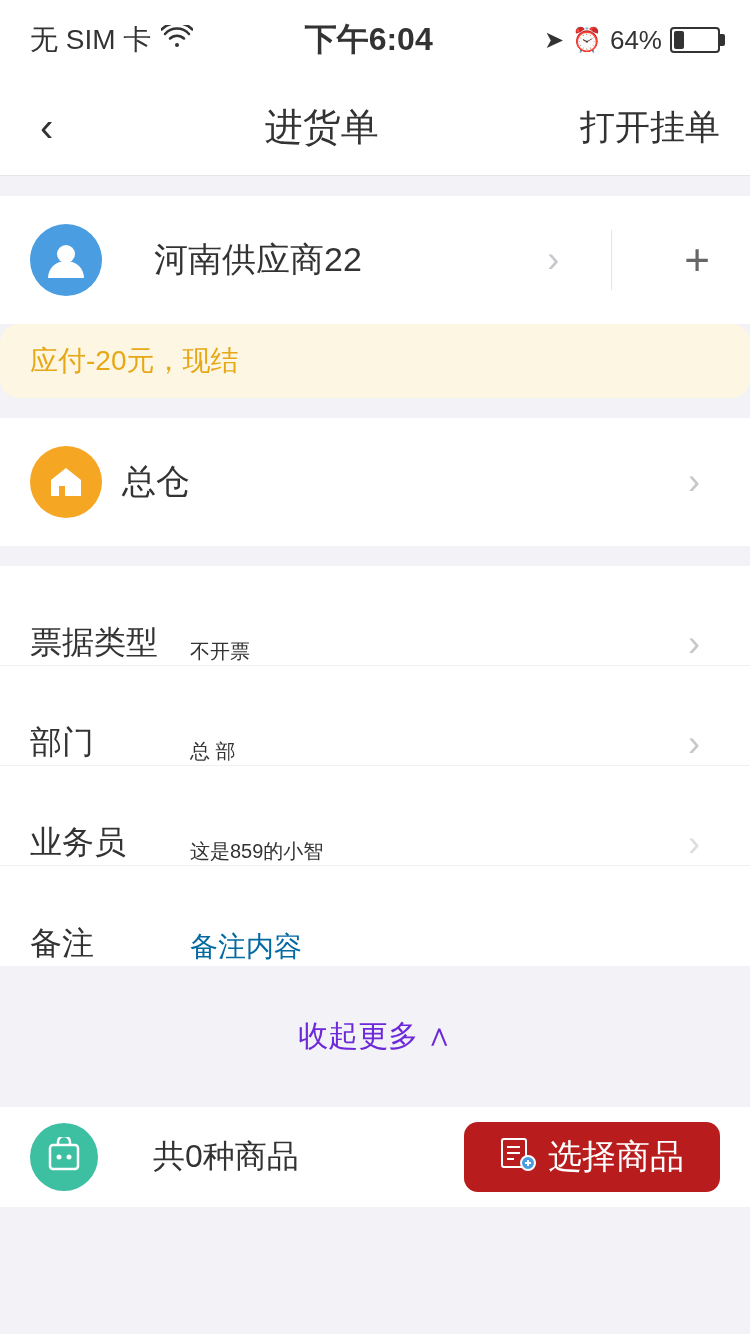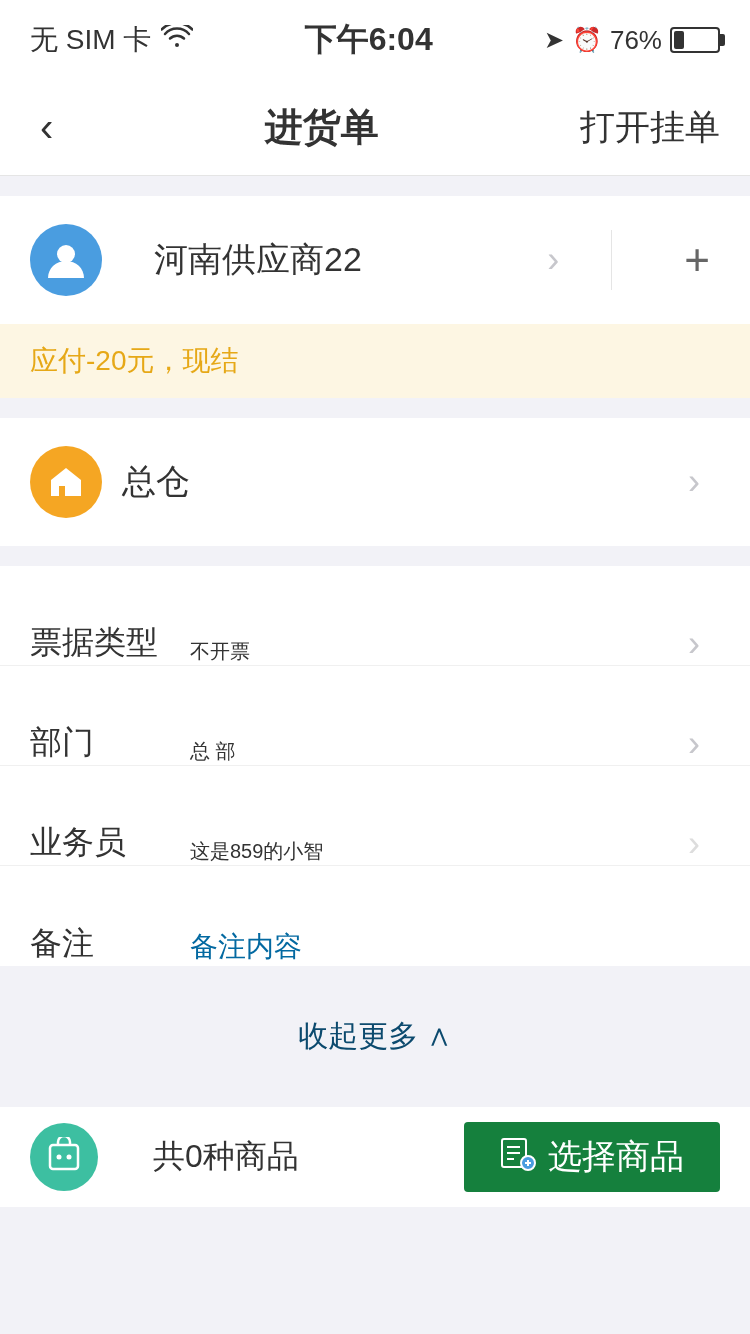--- a/index.html
+++ b/index.html
@@ -47,21 +47,21 @@
       border-bottom: 1px solid #e5e5e5;
     }
     .nav-back {
       font-size: 40px;
       color: #333;
       cursor: pointer;
       padding: 10px;
     }
     .nav-title {
       font-size: 38px;
-      font-weight: 700;
+      font-weight: 400;
       color: #333;
     }
     .nav-action {
       font-size: 35px;
       color: #333;
       cursor: pointer;
     }
 
     
     .content {
@@ -122,20 +122,21 @@
       padding: 0 10px;
     }
 
     
     .notice-bar {
       background: #fdf6e3;
       padding: 18px 30px;
       font-size: 28px;
       color: #e6a817;
       margin-bottom: 20px;
+      border-radius: 19px;
     }
 
     
     .warehouse-row {
       background: #fff;
       display: flex;
       align-items: center;
       padding: 28px 30px;
       margin-bottom: 20px;
     }
@@ -191,21 +192,21 @@
     }
 
     
     .collapse-row {
       background: #f2f2f7;
       display: flex;
       align-items: center;
       justify-content: center;
       padding: 30px;
       font-size: 30px;
-      color: #0c4a6e;
+      color: #6d28d9;
       cursor: pointer;
       margin-bottom: 20px;
     }
 
     
     .bottom-bar {
       background: #fff;
       display: flex;
       align-items: center;
       padding: 20px 30px;
@@ -222,24 +223,24 @@
       margin-right: 20px;
       flex-shrink: 0;
     }
     .product-count {
       flex: 1;
       font-size: 32px;
       color: #333;
       margin-left: 35px;
     }
     .select-btn {
-      background: #15803d;
+      background: #b91c1c;
       color: #fff;
       border: none;
-      border-radius: 4px;
+      border-radius: 14px;
       padding: 12px 36px;
       font-size: 34px;
       display: flex;
       align-items: center;
       gap: 12px;
       cursor: pointer;
     }
   </style>
 </head>
 <body>
@@ -253,21 +254,21 @@
         <path d="M9 13.5a10 10 0 0 1 14 0" stroke="#333" stroke-width="2.5" fill="none" stroke-linecap="round"></path>
         <path d="M4 9a16 16 0 0 1 24 0" stroke="#333" stroke-width="2.5" fill="none" stroke-linecap="round"></path>
         <path d="M0.5 4.5a22 22 0 0 1 31 0" stroke="#333" stroke-width="2.5" fill="none" stroke-linecap="round"></path>
       </svg>
     </span>
   </div>
   <div class="status-center">下午6:04</div>
   <div class="status-right">
     <span style="font-size:24px;">➤</span>
     <span style="font-size:24px;">⏰</span>
-    <span>76%</span>
+    <span>64%</span>
     <div class="battery-icon">
       <div class="battery-fill"></div>
     </div>
   </div>
 </div>
 
 <div class="nav-bar">
   <span class="nav-back">‹</span>
   <span class="nav-title">进货单</span>
   <span class="nav-action">打开挂单</span>

